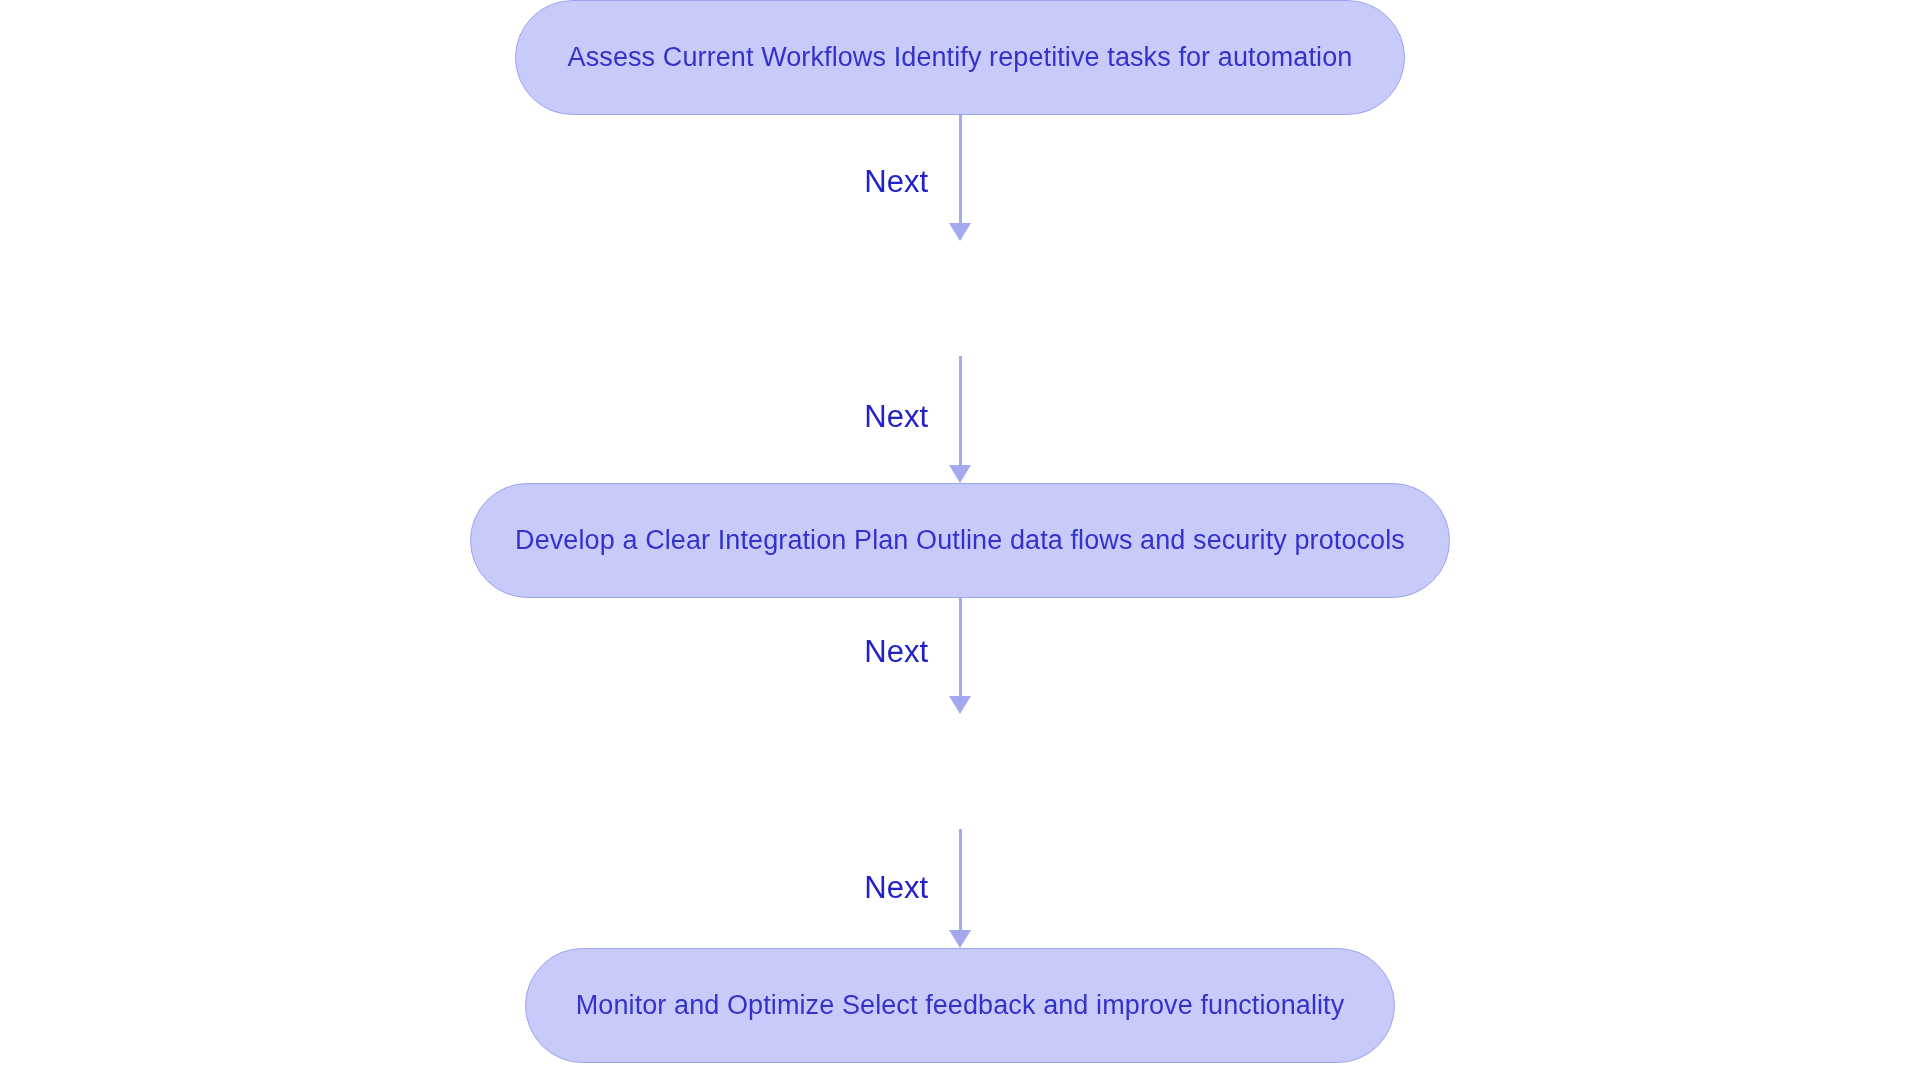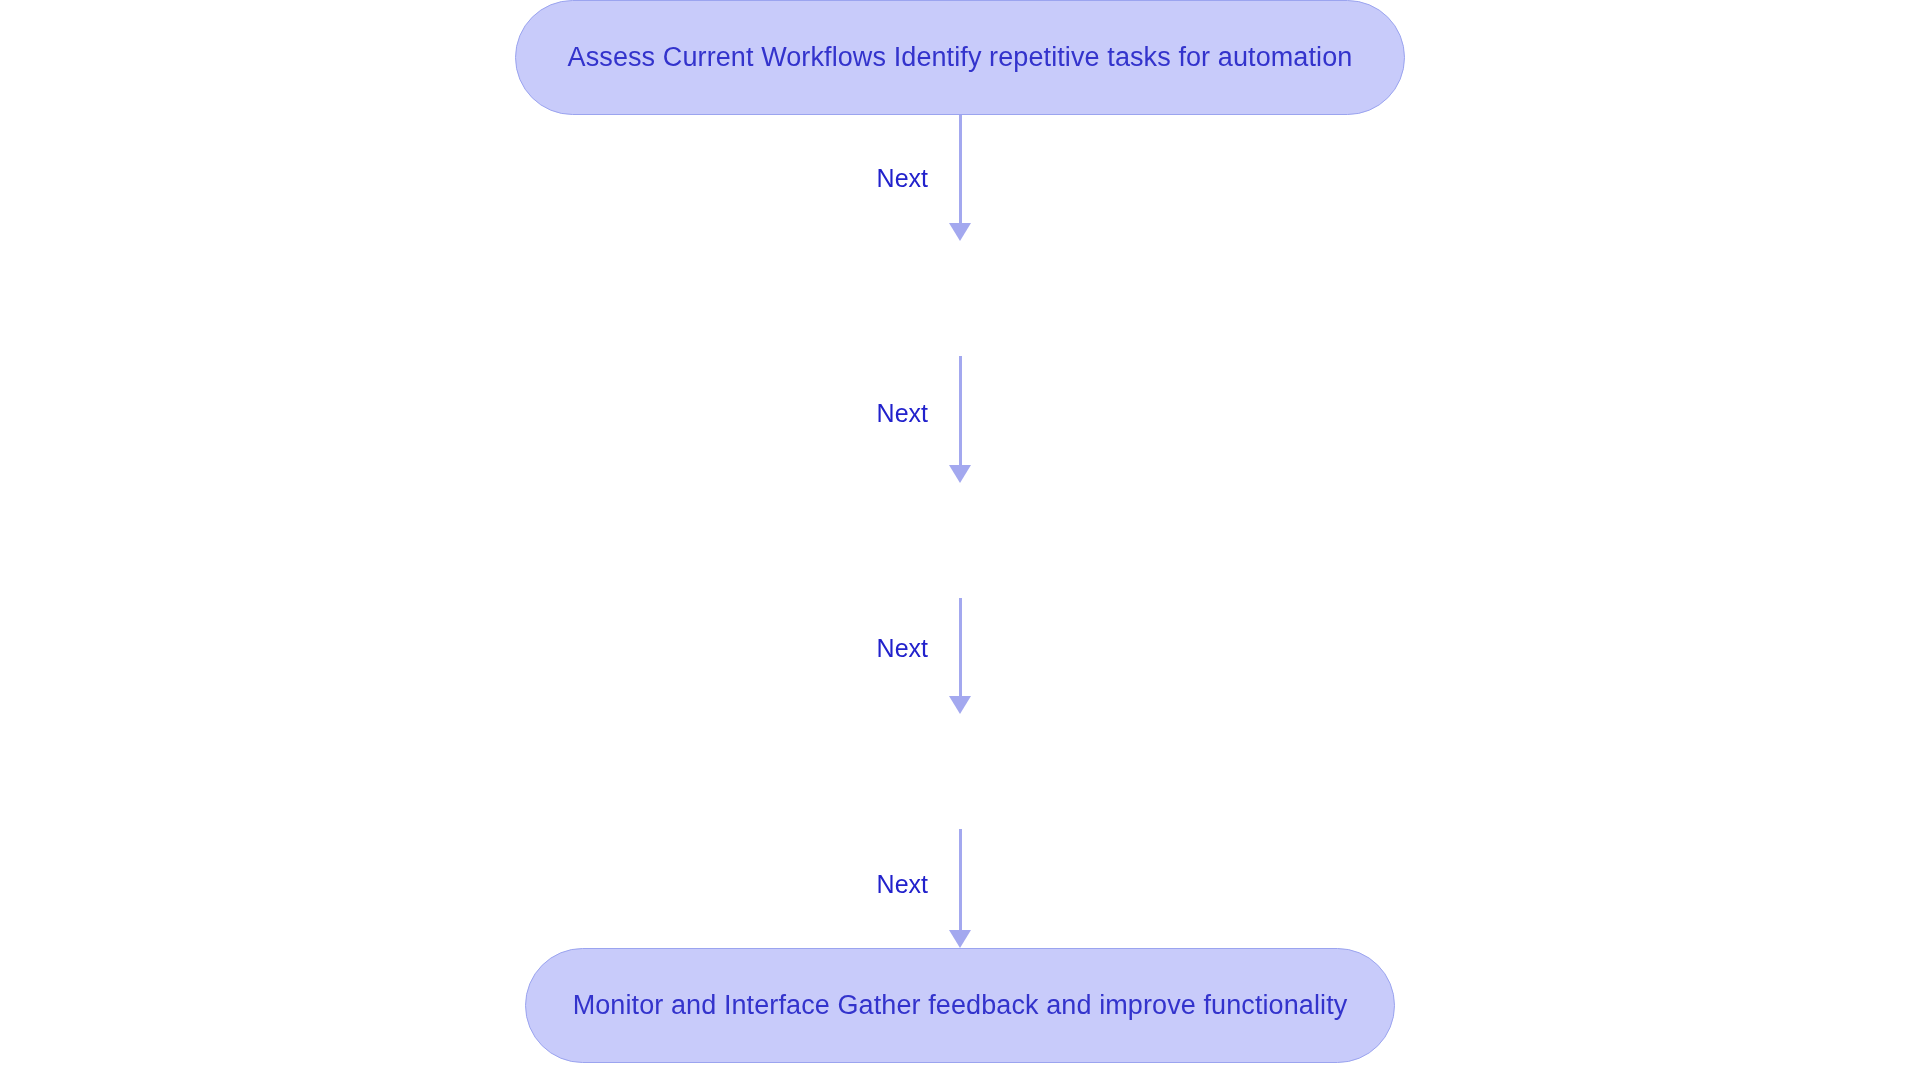--- a/index.html
+++ b/index.html
@@ -74,21 +74,21 @@
     width: 0;
     height: 0;
     border-left: 11px solid transparent;
     border-right: 11px solid transparent;
     border-top: 18px solid #a3a8ef;
     margin-left: -6px;
   }
   .conn-label {
     position: absolute;
     color: #2222cc;
-    font-size: 25px;
+    font-size: 31px;
     font-weight: 400;
     white-space: nowrap;
     background: #ffffff;
     padding: 0 2px;
     z-index: 2;
     font-family: "Liberation Sans", "DejaVu Sans", sans-serif;
   }
 
   
   .connector-0 { top: 115px; height: 126px; }
@@ -129,31 +129,34 @@
   </div>
   <span class="conn-label conn-label-0">Next</span>
 
 
   <div class="connector connector-1">
     <div class="conn-line"></div>
     <div class="conn-head"></div>
   </div>
   <span class="conn-label conn-label-1">Next</span>
 
+  <div class="node node-2">
+    <span class="node-label">Develop a Clear Integration Plan Outline data flows and security protocols</span>
+  </div>
 
   <div class="connector connector-2">
     <div class="conn-line"></div>
     <div class="conn-head"></div>
   </div>
   <span class="conn-label conn-label-2">Next</span>
 
 
   <div class="connector connector-3">
     <div class="conn-line"></div>
     <div class="conn-head"></div>
   </div>
   <span class="conn-label conn-label-3">Next</span>
 
   <div class="node node-4">
-    <span class="node-label">Monitor and Interface Gather feedback and improve functionality</span>
+    <span class="node-label">Monitor and Optimize Select feedback and improve functionality</span>
   </div>
 
 </div>
 
 </body></html>

